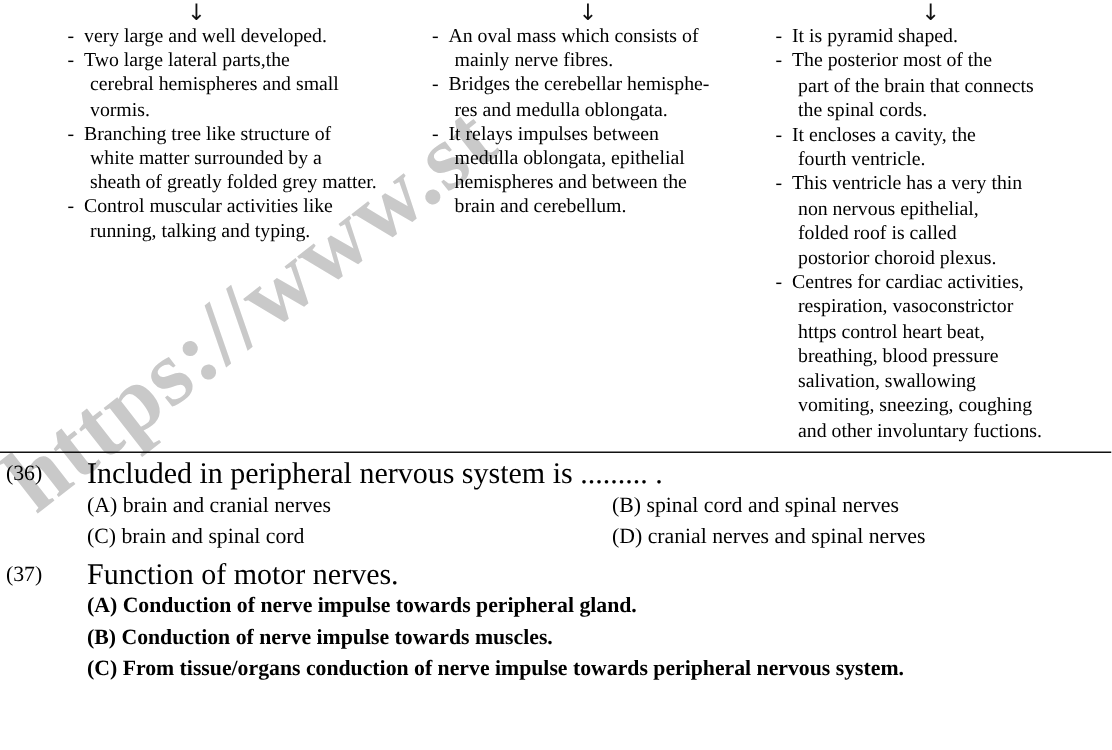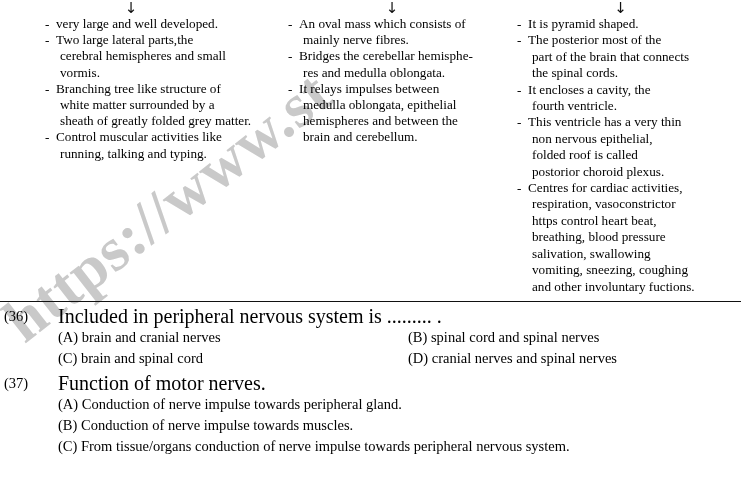--- a/index.html
+++ b/index.html
@@ -141,21 +141,21 @@
   }
   .opt {
     position: absolute;
     top: 0;
     font-size: 14.5px;
     line-height: 20px;
     white-space: nowrap;
   }
   .opt.left  { left: 58px; }
   .opt.right { left: 408px; }
-  .opt.full  { left: 58px; }
+  .opt.full  { left: 58px; font-weight: bold; }
   #q37 { margin-top: 4px; }
 </style>
 </head>
 <body>
 
 <div id="watermark">https://www.st</div>
 
 <div id="columns">
 
   <div class="col" id="col-cerebellum">

